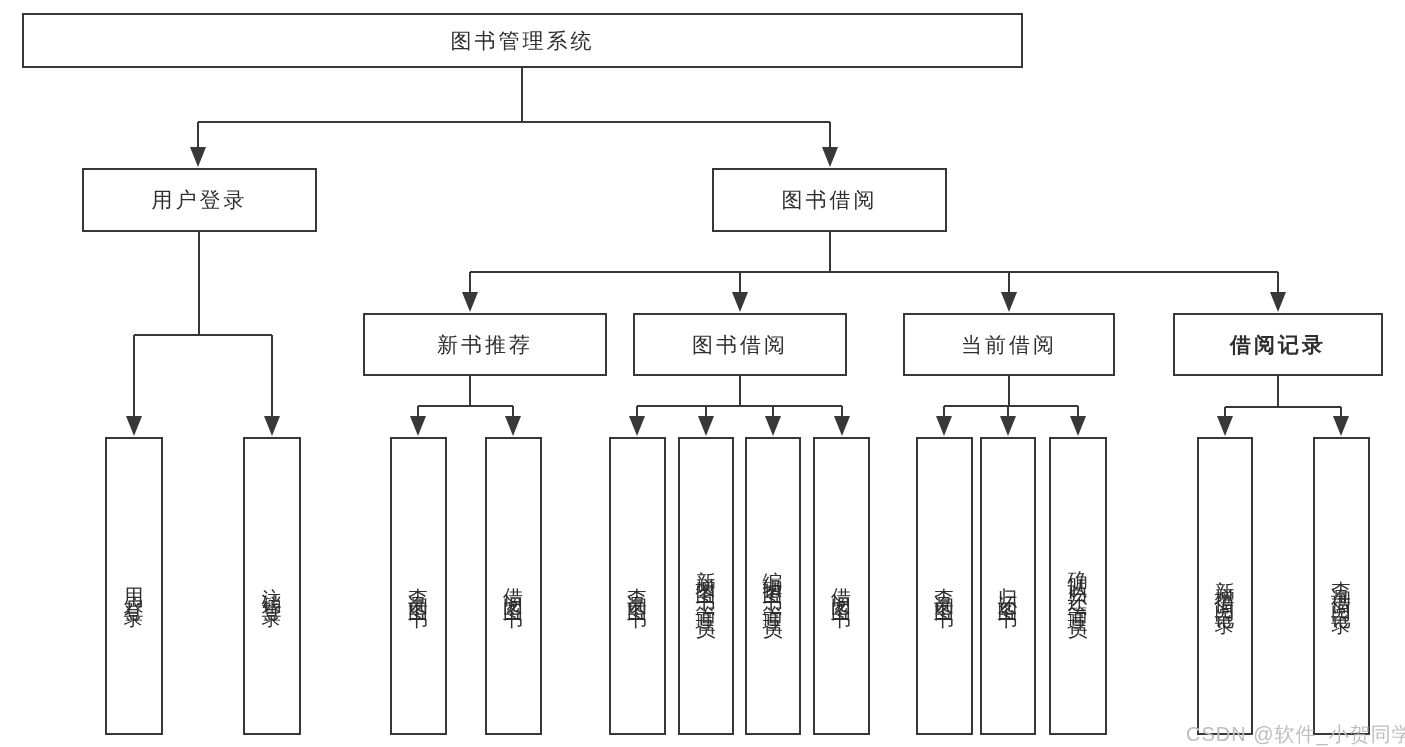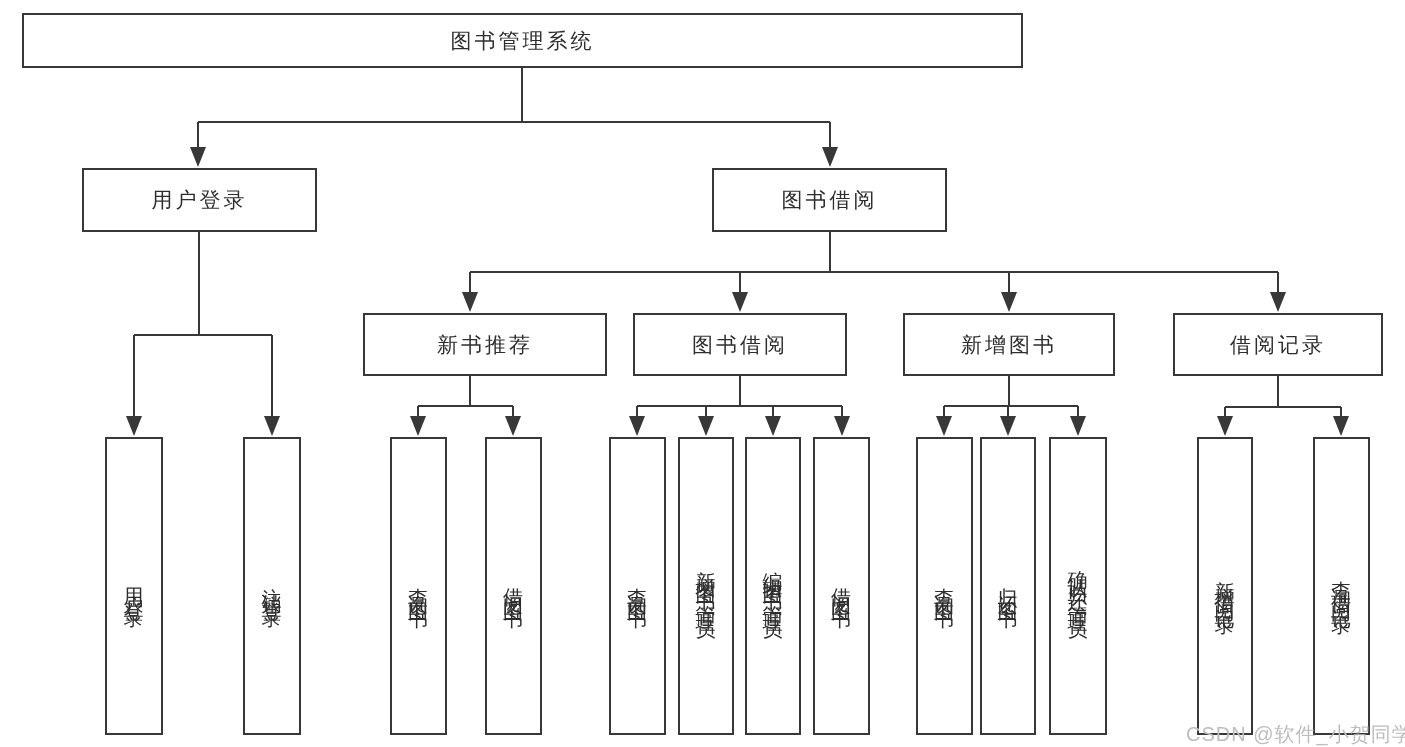--- a/index.html
+++ b/index.html
@@ -41,21 +41,21 @@
     color: #2e2e2e;
     line-height: 1;
   }
   
   .n-root      { left: 22px;   top: 13px;  width: 1001px; height: 55px; align-items: center; }
   .n-user      { left: 82px;   top: 168px; width: 235px;  height: 64px; }
   .n-mgmt      { left: 712px;  top: 168px; width: 235px;  height: 64px; }
   .n-newbooks  { left: 363px;  top: 313px; width: 244px;  height: 63px; }
   .n-borrow    { left: 633px;  top: 313px; width: 214px;  height: 63px; }
   .n-current   { left: 903px;  top: 313px; width: 212px;  height: 63px; }
-  .n-records   { left: 1173px; top: 313px; width: 210px;  height: 63px; }
+  .n-records   { left: 1173px; top: 313px; width: 210px;  height: 63px; font-weight: bold; }
   .n-l1  { left: 105px;  width: 58px; }
   .n-l2  { left: 243px;  width: 58px; }
   .n-l3  { left: 390px;  width: 57px; }
   .n-l4  { left: 485px;  width: 57px; }
   .n-l5  { left: 609px;  width: 57px; }
   .n-l6  { left: 678px;  width: 56px; }
   .n-l7  { left: 745px;  width: 56px; }
   .n-l8  { left: 813px;  width: 57px; }
   .n-l9  { left: 916px;  width: 57px; }
   .n-l10 { left: 980px;  width: 56px; }
@@ -131,21 +131,21 @@
     <span class="hlabel">图书借阅</span>
   </div>
 
   <div class="node n-newbooks">
     <span class="hlabel">新书推荐</span>
   </div>
   <div class="node n-borrow">
     <span class="hlabel">图书借阅</span>
   </div>
   <div class="node n-current">
-    <span class="hlabel">新增图书</span>
+    <span class="hlabel">当前借阅</span>
   </div>
   <div class="node n-records">
     <span class="hlabel">借阅记录</span>
   </div>
 
   <div class="node leaf n-l1">
     <span class="vlabel">用户登录</span>
   </div>
   <div class="node leaf n-l2">
     <span class="vlabel">注销登录</span>

